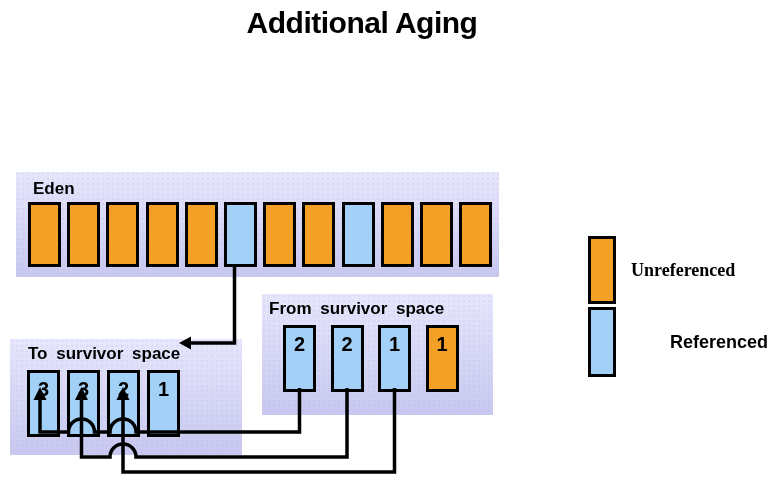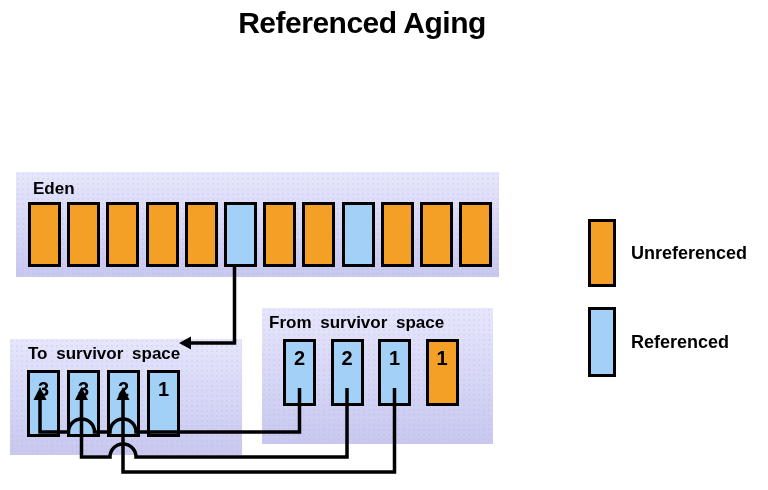--- a/index.html
+++ b/index.html
@@ -18,21 +18,21 @@
   }
   .panel{
     position:absolute;
     background:
       radial-gradient(circle at 2px 2px, rgba(150,150,215,0.12) 1px, transparent 1.4px),
       linear-gradient(180deg, var(--panel-top) 0%, var(--panel-bottom) 100%);
     background-size:5px 5px, 100% 100%;
   }
   #eden-panel{left:16px;top:172px;width:483px;height:105px;}
   #to-panel  {left:10px;top:291px;width:232px;height:116px;margin-top:48px;}
-  #from-panel{left:262px;top:308px;width:231px;height:136px;}
+  #from-panel{left:262px;top:294px;width:231px;height:121px;}
   .panel-label{
     position:absolute;top:5px;
     font-size:17px;font-weight:bold;color:#000;
     word-spacing:4px;white-space:nowrap;
   }
   #eden-panel .panel-label{left:17px;top:7px;}
   #to-panel   .panel-label{left:18px;}
   #from-panel .panel-label{left:7px;}
   .blocks{position:absolute;inset:0;}
   .block{
@@ -48,41 +48,41 @@
   #to-panel .block, #from-panel .block{top:31px;height:56px;}
   .block.unreferenced{background:var(--orange);}
   .block.referenced{background:var(--blue);}
   #arrows{position:absolute;left:0;top:0;width:768px;height:490px;pointer-events:none;}
   #arrows path{fill:none;stroke:#000;stroke-width:3.5px;}
   #arrows polygon{fill:#000;stroke:none;}
   .legend-item{
     position:absolute;left:588px;
     display:flex;align-items:center;
   }
-  #legend-item-unreferenced{top:219px;height:68px;}
-  #legend-item-referenced{top:307px;height:70px;}
+  #legend-item-unreferenced{top:236px;height:68px;font-family:Liberation Serif, serif;}
+  #legend-item-referenced{top:307px;height:70px;gap:39px;}
   .swatch{
     width:28px;height:100%;
     border:3px solid #000;
     box-sizing:border-box;
     flex:0 0 auto;
   }
   .swatch.unreferenced{background:var(--orange);}
   .swatch.referenced{background:var(--blue);}
   .legend-label{
     margin-left:15px;
     font-size:18px;font-weight:bold;color:#000;white-space:nowrap;
   }
 </style>
 </head>
 <body>
 
 <div id="slide">
 
-  <div id="title">Referenced Aging</div>
+  <div id="title">Additional Aging</div>
 
   <div id="eden-panel" class="panel">
     <span class="panel-label">Eden</span>
     <div class="blocks">
         <div class="block unreferenced" style="left: 12px;"></div>
         <div class="block unreferenced" style="left: 51.2px;"></div>
         <div class="block unreferenced" style="left: 90.4px;"></div>
         <div class="block unreferenced" style="left: 129.6px;"></div>
         <div class="block unreferenced" style="left: 168.8px;"></div>
         <div class="block referenced" style="left: 208px;"></div>

